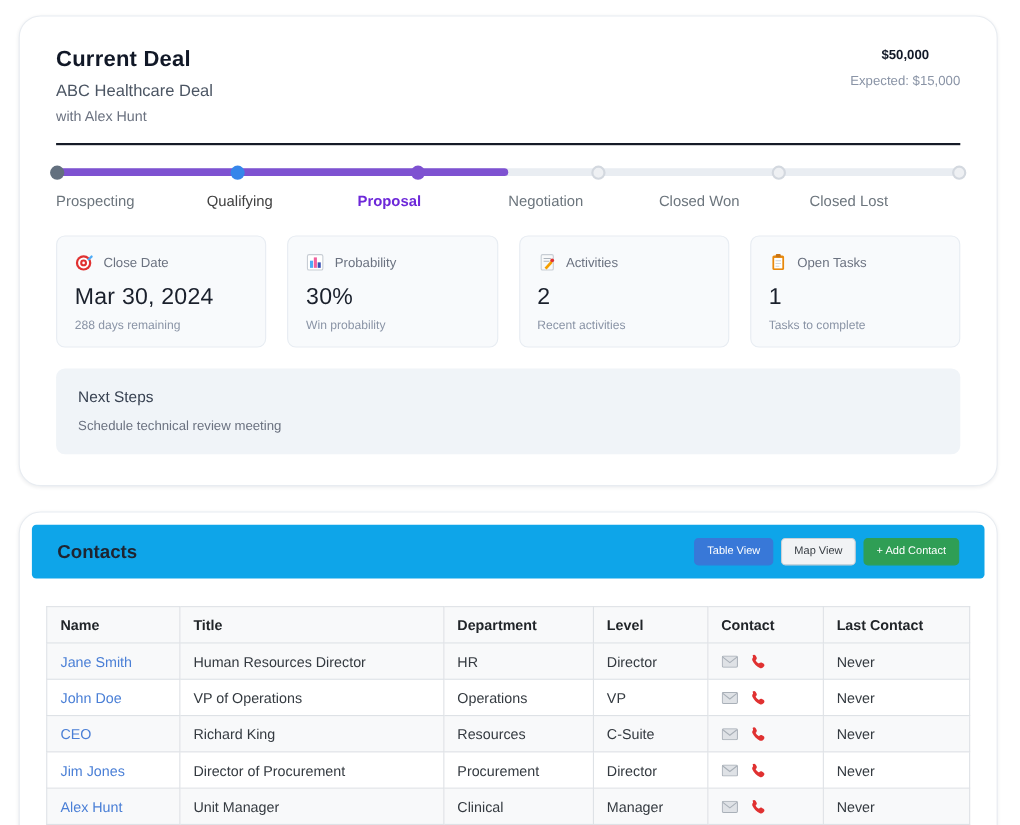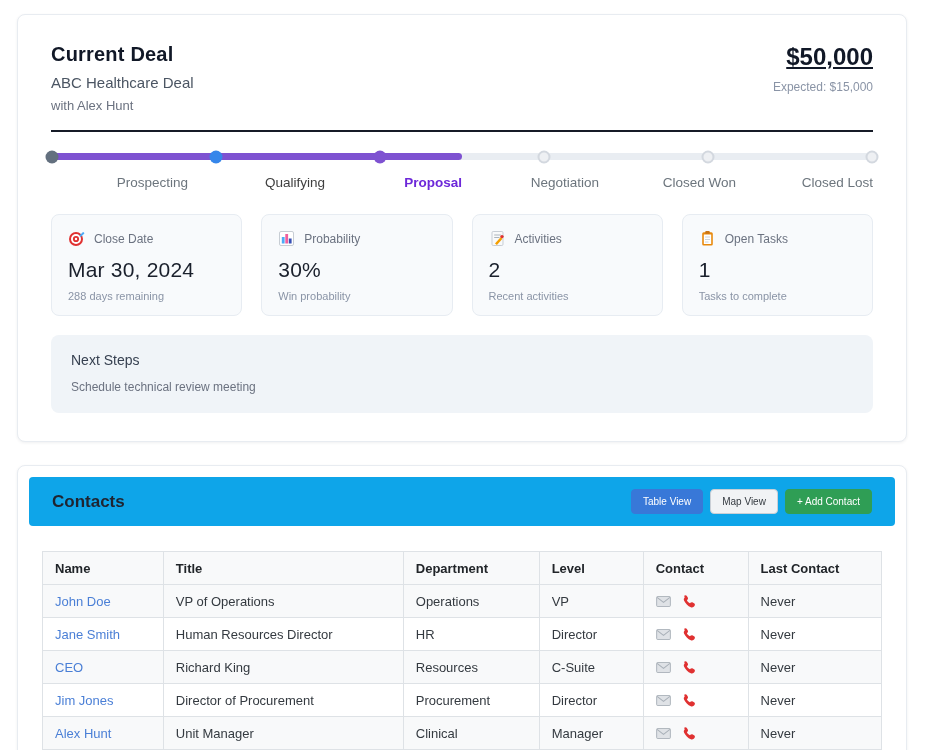--- a/index.html
+++ b/index.html
@@ -6,30 +6,30 @@
   html, body { width: 927px; height: 750px; }
   body {
     background: #ffffff;
     font-family: "Liberation Sans", "DejaVu Sans", sans-serif;
     padding: 14px 20px 12px 17px;
     color: #1f2937;
   }
   .card {
     background: #fff;
     border: 1px solid #e8ecf1;
-    border-radius: 8px;
+    border-radius: 20px;
     box-shadow: 0 1px 3px rgba(25,39,62,.07);
   }
   
   .deal-card { padding: 28px 33px 28px; }
   .deal-header { display: flex; justify-content: space-between; align-items: flex-start; }
   .deal-title { font-size: 20px; font-weight: 700; color: #111827; letter-spacing: .2px; }
   .deal-name { font-size: 15px; color: #4b5563; margin-top: 8px; }
   .deal-with { font-size: 13px; color: #6b7280; margin-top: 7px; }
-  .deal-amount { font-size: 24px; font-weight: 700; color: #111827; text-align: right; text-decoration: underline; }
+  .deal-amount { font-size: 12px; font-weight: 700; color: #111827; text-align: center; }
   .deal-expected { font-size: 12px; color: #8a94a6; margin-top: 9px; text-align: right; }
   .deal-divider { border: none; border-top: 2.5px solid #161b27; margin-top: 17px; }
 
   .pipeline { margin-top: 21px; position: relative; }
   .pipeline-track {
     position: relative; height: 7px; border-radius: 4px;
     background: #e9edf2; margin: 0 1px;
   }
   .pipeline-fill {
     position: absolute; left: 0; top: 0; height: 7px; border-radius: 4px;
@@ -39,21 +39,21 @@
     position: absolute; top: 50%; width: 13px; height: 13px; border-radius: 50%;
     transform: translate(-50%, -50%); z-index: 2;
   }
   .dot-0 { left: 0%;  background: #63707f; }
   .dot-1 { left: 20%; background: #3686ea; }
   .dot-2 { left: 40%; background: #7e52d1; }
   .dot-3 { left: 60%; background: #eef0f3; border: 2px solid #d3d8df; }
   .dot-4 { left: 80%; background: #eef0f3; border: 2px solid #d3d8df; }
   .dot-5 { left: 100%; background: #eef0f3; border: 2px solid #d3d8df; }
   .stage-labels { display: flex; margin-top: 15px; }
-  .stage-label { flex: 1; text-align: right; font-size: 13.5px; color: #6c757d; }
+  .stage-label { flex: 1; text-align: left; font-size: 13.5px; color: #6c757d; }
   .stage-label.done { color: #404040; }
   .stage-label.current { color: #6d28d9; font-weight: 700; }
 
   .stats { display: grid; grid-template-columns: repeat(4, 1fr); gap: 19px; margin-top: 24px; }
   .stat-card {
     background: #f8fafc; border: 1px solid #e7ecf2; border-radius: 8px;
     padding: 15px 16px 13px;
   }
   .stat-head { display: flex; align-items: center; gap: 9px; }
   .stat-head svg { width: 17px; height: 17px; flex: none; }
@@ -227,56 +227,56 @@
           <th>Name</th>
           <th>Title</th>
           <th>Department</th>
           <th>Level</th>
           <th>Contact</th>
           <th>Last Contact</th>
         </tr>
       </thead>
       <tbody>
           <tr>
+            <td><a class="contact-link">Jane Smith</a></td>
+            <td>Human Resources Director</td>
+            <td>HR</td>
+            <td>Director</td>
+            <td>
+              <span class="contact-icons">
+                <svg width="15" height="11" viewBox="0 0 16 12">
+                  <rect x="0.5" y="0.5" width="15" height="11" rx="1.2" fill="#dfe2e6" stroke="#a9b0b8"></rect>
+                  <path d="M1 1.5 L8 7 L15 1.5" fill="none" stroke="#a9b0b8" stroke-width="1.1"></path>
+                </svg>
+                <svg width="15" height="15" viewBox="0 0 16 16">
+                  <path d="M3.4 1.9c.9-.9 2.4-.7 3 .4l.8 1.4c.5.8.3 1.9-.4 2.5l-.5.4c.5 1.3 2 2.8 3.3 3.3l.4-.5c.6-.7 1.7-.9 2.5-.4l1.4.8c1.1.6 1.3 2.1.4 3l-.7.7c-.8.8-2 1.2-3.1.7-3-1.3-6-4.3-7.3-7.3-.5-1.1-.1-2.3.7-3.1z" fill="#e03131"></path>
+                </svg>
+              </span>
+            </td>
+            <td>Never</td>
+          </tr>
+          <tr>
             <td><a class="contact-link">John Doe</a></td>
             <td>VP of Operations</td>
             <td>Operations</td>
             <td>VP</td>
             <td>
               <span class="contact-icons">
                 <svg width="15" height="11" viewBox="0 0 16 12">
                   <rect x="0.5" y="0.5" width="15" height="11" rx="1.2" fill="#dfe2e6" stroke="#a9b0b8"></rect>
                   <path d="M1 1.5 L8 7 L15 1.5" fill="none" stroke="#a9b0b8" stroke-width="1.1"></path>
                 </svg>
                 <svg width="15" height="15" viewBox="0 0 16 16">
                   <path d="M3.4 1.9c.9-.9 2.4-.7 3 .4l.8 1.4c.5.8.3 1.9-.4 2.5l-.5.4c.5 1.3 2 2.8 3.3 3.3l.4-.5c.6-.7 1.7-.9 2.5-.4l1.4.8c1.1.6 1.3 2.1.4 3l-.7.7c-.8.8-2 1.2-3.1.7-3-1.3-6-4.3-7.3-7.3-.5-1.1-.1-2.3.7-3.1z" fill="#e03131"></path>
                 </svg>
               </span>
             </td>
             <td>Never</td>
           </tr>
           <tr>
-            <td><a class="contact-link">Jane Smith</a></td>
-            <td>Human Resources Director</td>
-            <td>HR</td>
-            <td>Director</td>
-            <td>
-              <span class="contact-icons">
-                <svg width="15" height="11" viewBox="0 0 16 12">
-                  <rect x="0.5" y="0.5" width="15" height="11" rx="1.2" fill="#dfe2e6" stroke="#a9b0b8"></rect>
-                  <path d="M1 1.5 L8 7 L15 1.5" fill="none" stroke="#a9b0b8" stroke-width="1.1"></path>
-                </svg>
-                <svg width="15" height="15" viewBox="0 0 16 16">
-                  <path d="M3.4 1.9c.9-.9 2.4-.7 3 .4l.8 1.4c.5.8.3 1.9-.4 2.5l-.5.4c.5 1.3 2 2.8 3.3 3.3l.4-.5c.6-.7 1.7-.9 2.5-.4l1.4.8c1.1.6 1.3 2.1.4 3l-.7.7c-.8.8-2 1.2-3.1.7-3-1.3-6-4.3-7.3-7.3-.5-1.1-.1-2.3.7-3.1z" fill="#e03131"></path>
-                </svg>
-              </span>
-            </td>
-            <td>Never</td>
-          </tr>
-          <tr>
             <td><a class="contact-link">CEO</a></td>
             <td>Richard King</td>
             <td>Resources</td>
             <td>C-Suite</td>
             <td>
               <span class="contact-icons">
                 <svg width="15" height="11" viewBox="0 0 16 12">
                   <rect x="0.5" y="0.5" width="15" height="11" rx="1.2" fill="#dfe2e6" stroke="#a9b0b8"></rect>
                   <path d="M1 1.5 L8 7 L15 1.5" fill="none" stroke="#a9b0b8" stroke-width="1.1"></path>
                 </svg>

